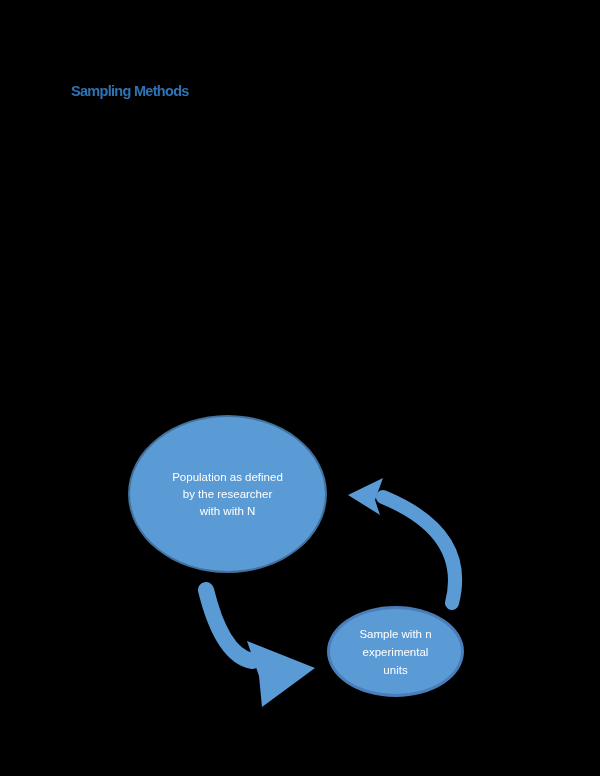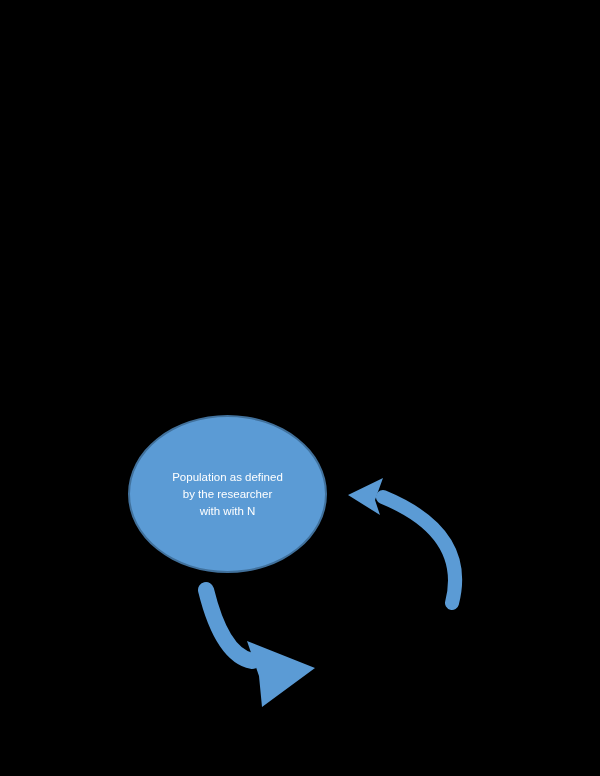--- a/index.html
+++ b/index.html
@@ -65,34 +65,40 @@
     line-height: 17px;
     white-space: pre-line;
   }
   .node-small .node-label { line-height: 18px; }
 </style>
 </head>
 <body>
 
 <div class="page">
 
+  <h1 class="heading">Sampling Methods</h1>
 
   <svg class="diagram-arrows" width="600" height="776" viewBox="0 0 600 776">
 
     <g>
       <path class="arrow-body down" d="M206 590 Q222 655 252 661" stroke="#5B9BD5"></path>
       <polygon points="315,668 247,641 259,676 262,707" fill="#5B9BD5"></polygon>
     </g>
 
     <g>
       <path class="arrow-body up" d="M452 603 Q470 533 383 497" stroke="#5B9BD5"></path>
       <polygon points="348,495 383,478 375,500 380,515" fill="#5B9BD5"></polygon>
     </g>
   </svg>
 
   <div class="node node-large">
     <span class="node-label">Population as defined
 by the researcher
 with with N</span>
   </div>
 
+  <div class="node node-small">
+    <span class="node-label">Sample with n
+experimental
+units</span>
+  </div>
 
 </div>
 
 </body></html>

